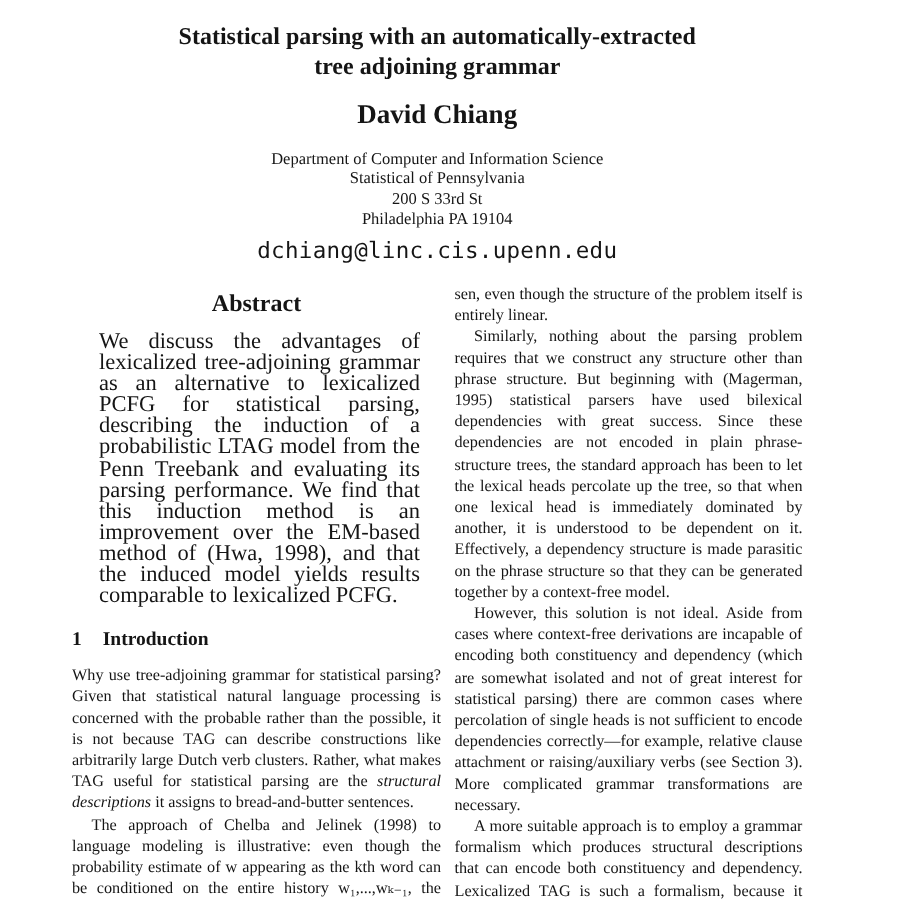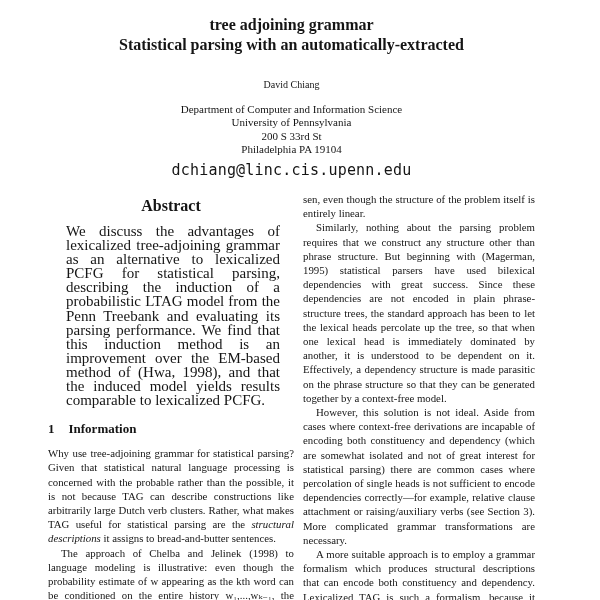--- a/index.html
+++ b/index.html
@@ -13,23 +13,23 @@
   .content { width: 487px; margin-left: 48px; padding-top: 15px; }
 
   .paper-title {
     text-align: center;
     font-weight: bold;
     font-size: 16px;
     line-height: 1.28;
   }
   .author-name {
     text-align: center;
-    font-weight: normal;
-    font-size: 10px;
-    margin-top: 23px;
+    font-weight: bold;
+    font-size: 18px;
+    margin-top: 10px;
   }
   .affiliation { text-align: center; font-size: 11px; line-height: 13.5px; margin-top: 13px; }
   .email {
     text-align: center;
     font-family: "DejaVu Sans Mono", monospace;
     font-size: 15px;
     margin-top: 4px;
     letter-spacing: 0.2px;
   }
 
@@ -70,43 +70,43 @@
   }
   p.indent { text-indent: 13px; }
   .italic { font-style: italic; }
 </style>
 </head>
 <body>
 
 <div class="content">
 
   <div class="paper-title">
+    <div>Statistical parsing with an automatically-extracted</div>
     <div>tree adjoining grammar</div>
-    <div>Statistical parsing with an automatically-extracted</div>
   </div>
 
   <div class="author-name">David Chiang</div>
 
   <div class="affiliation">
     <div>Department of Computer and Information Science</div>
-    <div>University of Pennsylvania</div>
+    <div>Statistical of Pennsylvania</div>
     <div>200 S 33rd St</div>
     <div>Philadelphia PA 19104</div>
   </div>
 
   <div class="email">dchiang@linc.cis.upenn.edu</div>
 
   <div class="columns">
 
     <div class="col-left">
       <div class="abstract-heading">Abstract</div>
       <p class="abstract-body">We discuss the advantages of lexicalized tree-adjoining grammar as an alternative to lexicalized PCFG for statistical parsing, describing the induction of a probabilistic LTAG model from the Penn Treebank and evaluating its parsing performance. We find that this induction method is an improvement over the EM-based method of (Hwa, 1998), and that the induced model yields results comparable to lexicalized PCFG.</p>
 
       <div class="section-heading">
-        <span class="sec-num">1</span><span>Information</span>
+        <span class="sec-num">1</span><span>Introduction</span>
       </div>
 
       <p class="body-par"><span>Why use tree-adjoining grammar for statistical parsing? Given that statistical natural language processing is concerned with the probable rather than the possible, it is not because TAG can describe constructions like arbitrarily large Dutch verb clusters. Rather, what makes TAG useful for statistical parsing are the </span><span class="italic">structural descriptions</span><span> it assigns to bread-and-butter sentences.</span></p>
 
       <p class="body-par indent">The approach of Chelba and Jelinek (1998) to language modeling is illustrative: even though the probability estimate of w appearing as the kth word can be conditioned on the entire history w₁,...,wₖ₋₁, the quantity of available training data limits the usable context to about two words—but which two? A trigram model chooses wₖ₋₁ and wₖ₋₂ and works quite well; a model which chose wₖ₋₇ and wₖ₋₁₁ would probably work less well. But (Chelba and Jelinek, 1998) shows the lexical</p>
     </div>
 
     <div class="col-right">
       <p class="body-par">sen, even though the structure of the problem itself is entirely linear.</p>
       <p class="body-par indent">Similarly, nothing about the parsing problem requires that we construct any structure other than phrase structure. But beginning with (Magerman, 1995) statistical parsers have used bilexical dependencies with great success. Since these dependencies are not encoded in plain phrase-structure trees, the standard approach has been to let the lexical heads percolate up the tree, so that when one lexical head is immediately dominated by another, it is understood to be dependent on it. Effectively, a dependency structure is made parasitic on the phrase structure so that they can be generated together by a context-free model.</p>

